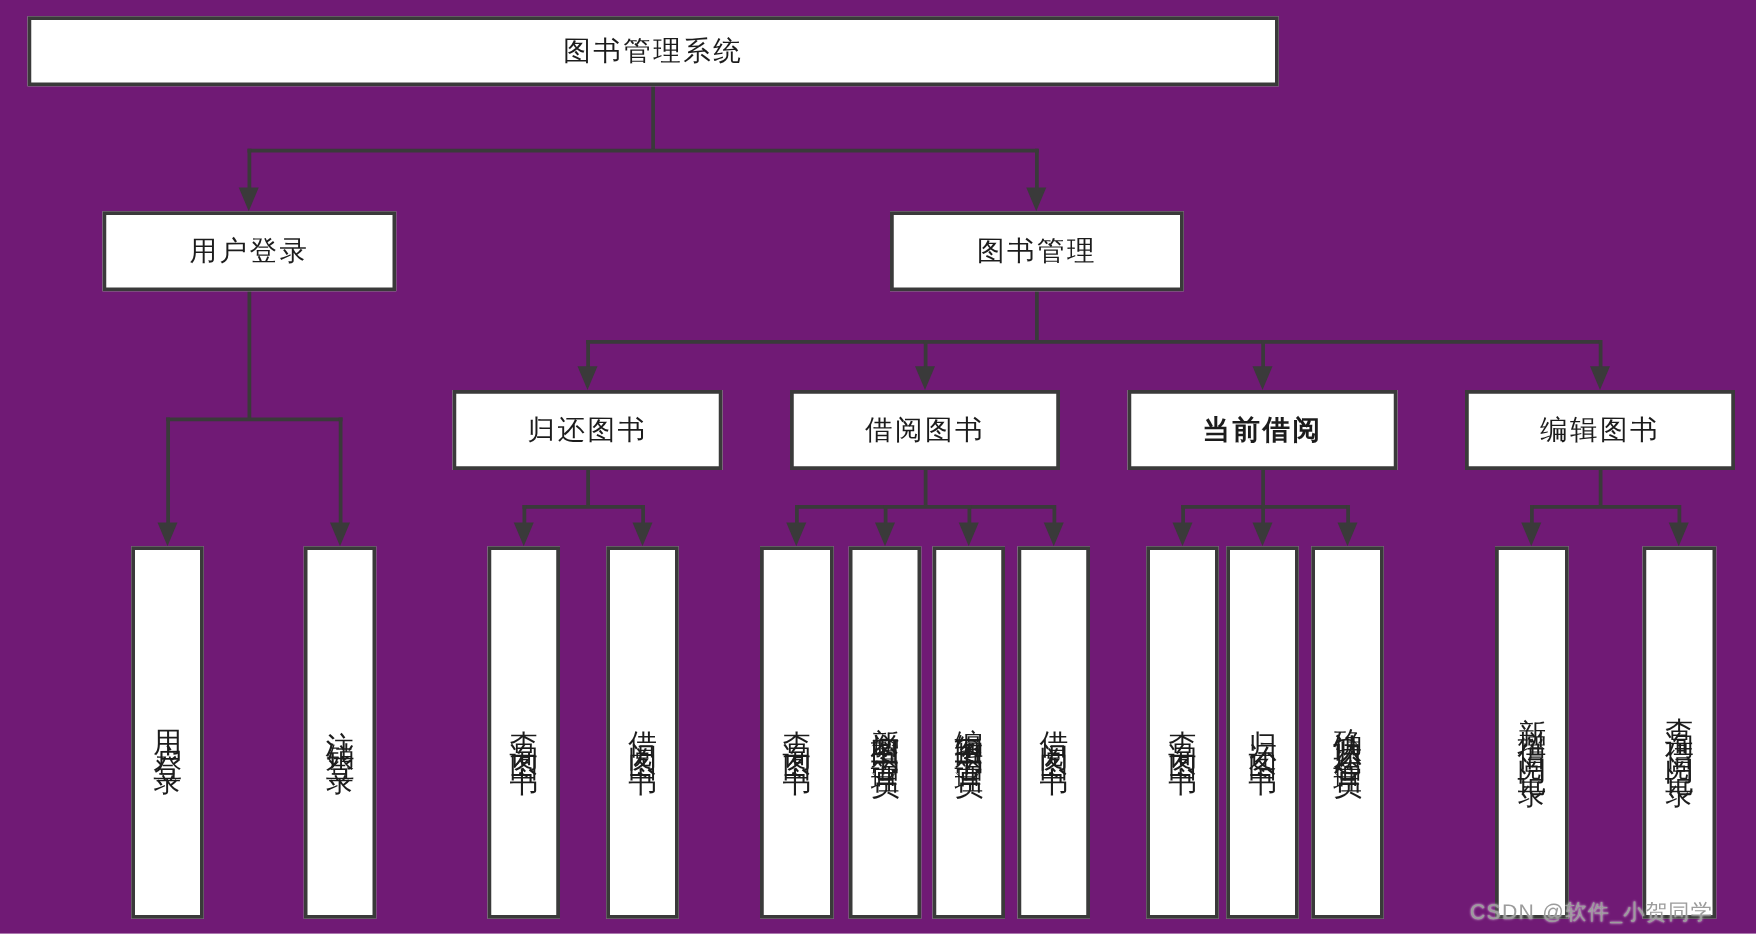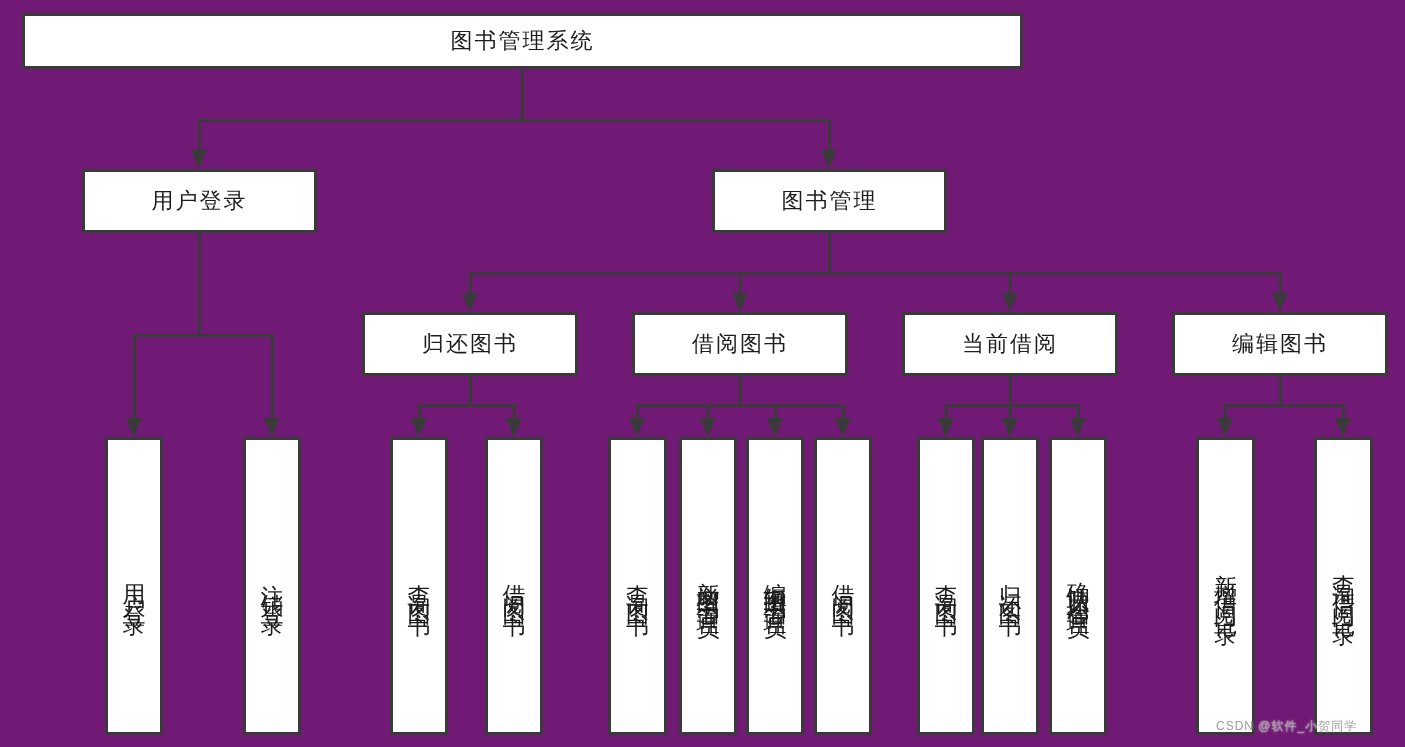--- a/index.html
+++ b/index.html
@@ -50,23 +50,23 @@
     position: absolute;
     width: 0;
     height: 0;
     border-left: 8px solid transparent;
     border-right: 8px solid transparent;
     border-top: 19px solid #3a3a3a;
     z-index: 1;
   }
   .watermark {
     position: absolute;
-    left: 1216px;
+    left: 1176px;
     top: 718px;
-    font-size: 12px;
+    font-size: 17px;
     color: #9c9c9c;
     letter-spacing: 1px;
     white-space: nowrap;
     z-index: 5;
     text-shadow: 0 0 2px #ffffff;
   }
 </style>
 </head>
 <body>
 
@@ -85,21 +85,21 @@
   </div>
 
   <div class="box hbox" style="left:362px; top:312px; width:216px; height:64px;">
     <span>归还图书</span>
   </div>
 
   <div class="box hbox" style="left:632px; top:312px; width:216px; height:64px;">
     <span>借阅图书</span>
   </div>
 
-  <div class="box hbox" style="left:902px; top:312px; width:216px; height:64px;">
+  <div class="box hbox" style="left:902px; top:312px; width:216px; height:64px;font-weight:bold;">
     <span>当前借阅</span>
   </div>
 
   <div class="box hbox" style="left:1172px; top:312px; width:216px; height:64px;">
     <span>编辑图书</span>
   </div>
 
   <div class="box vbox" style="left:105px; top:437px; width:58px; height:298px;">
     <span>用户登录</span>
   </div>

